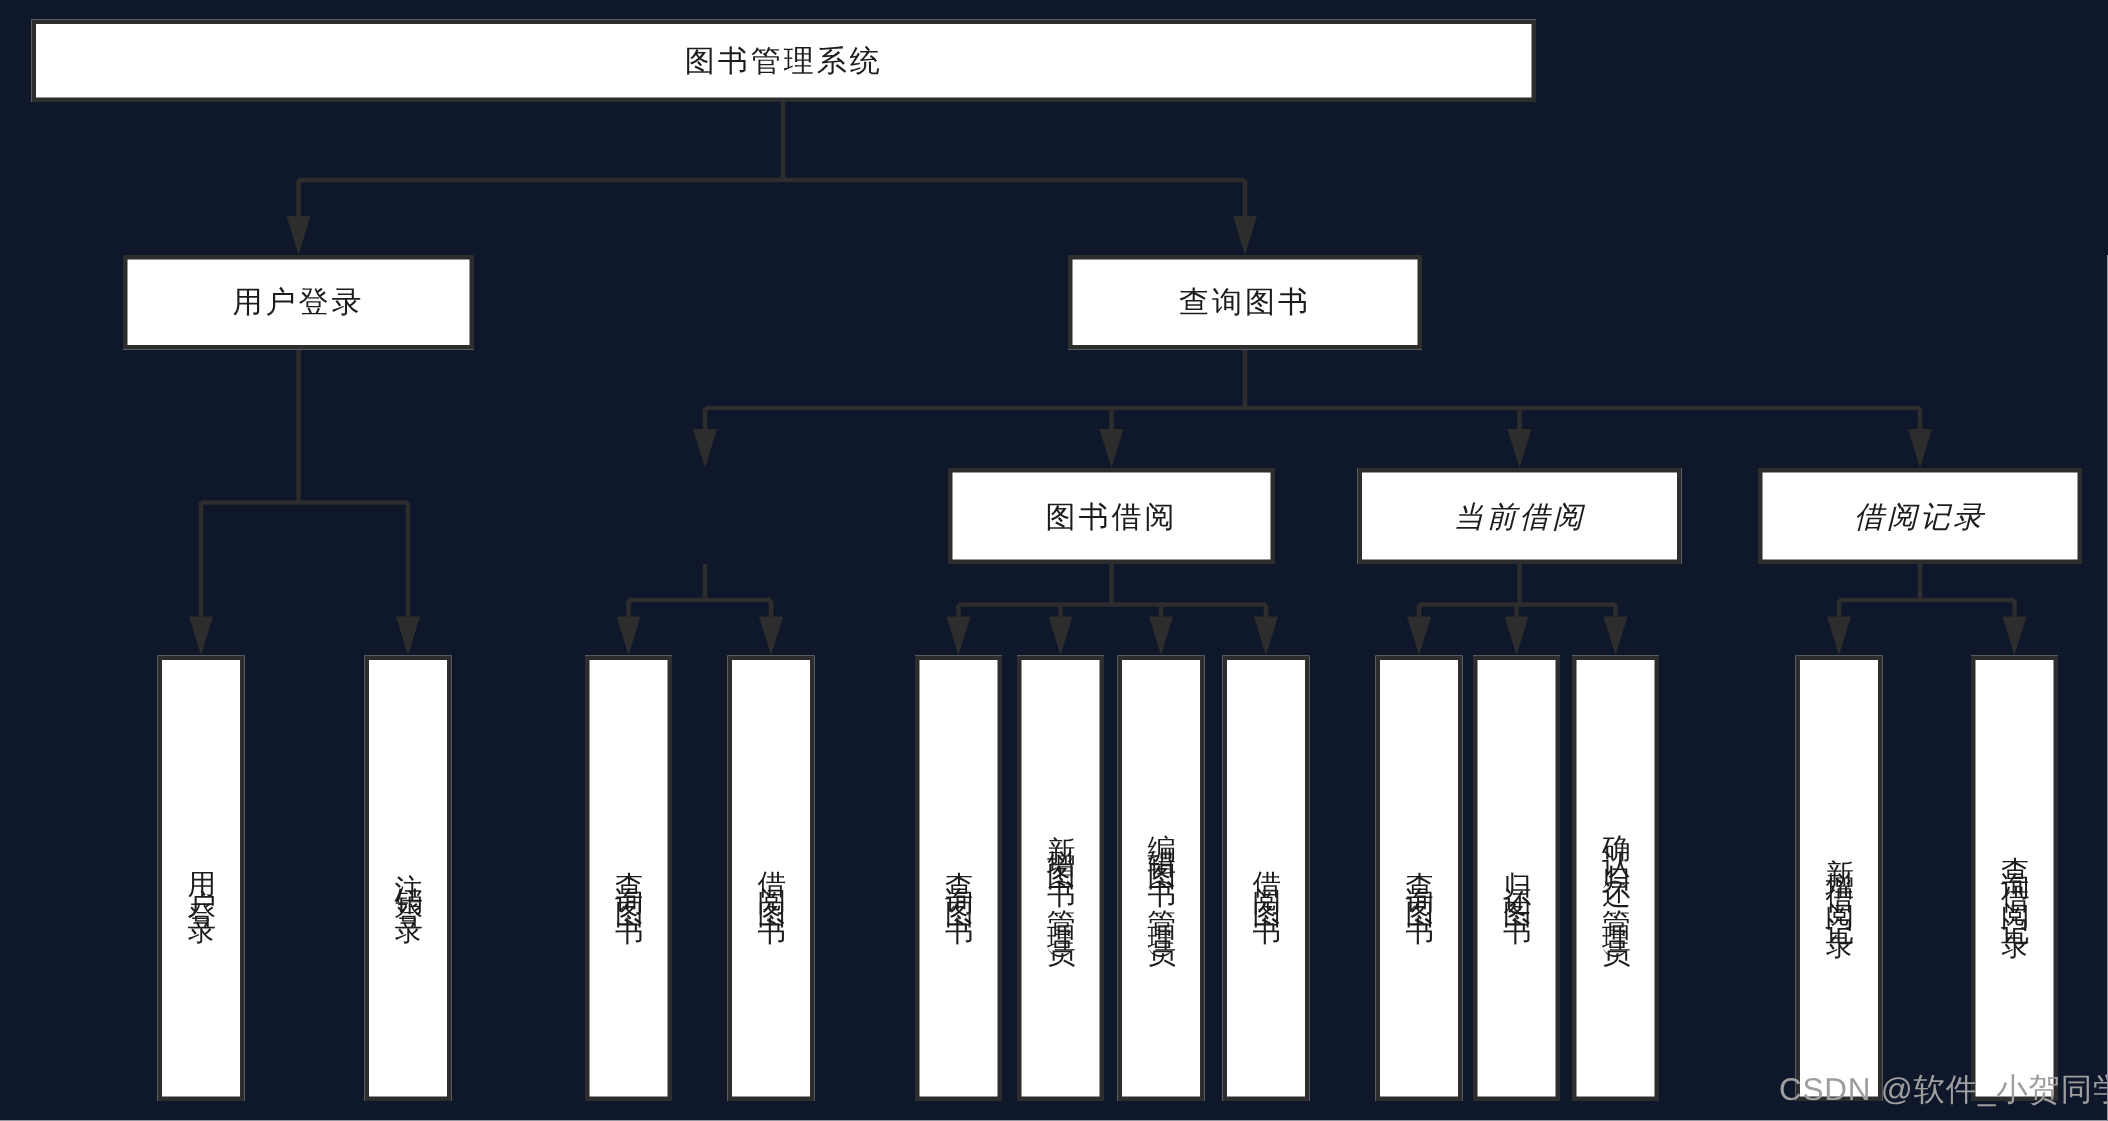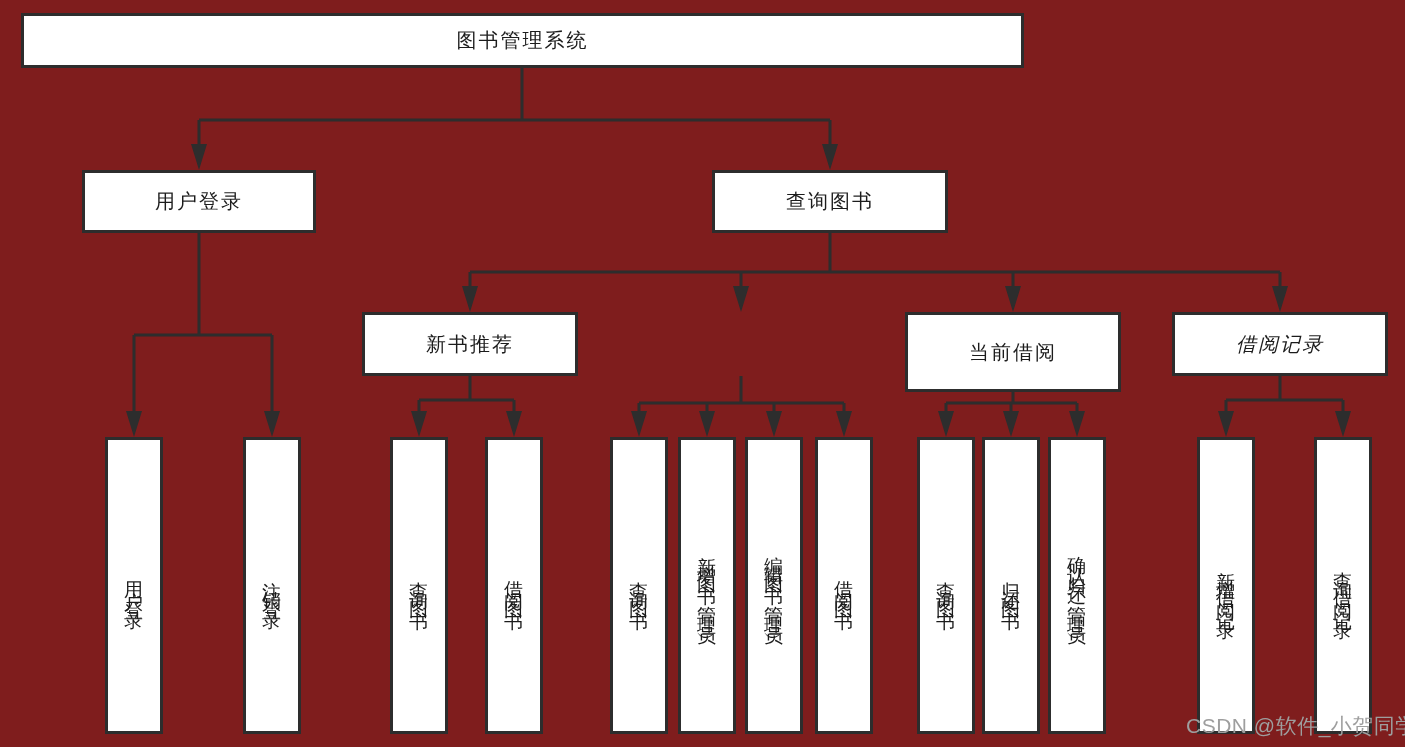--- a/index.html
+++ b/index.html
@@ -1,17 +1,17 @@
 <!DOCTYPE html>
 <html><head>
 <meta charset="utf-8">
 <style>
   html,body{margin:0;padding:0;background:#ffffff;}
   .canvas{
-    position:relative;width:1405px;height:747px;background:#7f1d1d;
+    position:relative;width:1405px;height:747px;background:#0f172a;
     font-family:"Liberation Sans","DejaVu Sans",sans-serif;overflow:hidden;
   }
   .connectors{position:absolute;left:0;top:0;z-index:1;}
   .box{
     position:absolute;box-sizing:border-box;border:3px solid #2d2d2d;
     background:#ffffff;display:flex;align-items:center;justify-content:center;
     color:#1c1c1c;z-index:2;
   }
   .hbox{font-size:20px;letter-spacing:2px;white-space:nowrap;}
   .vbox .vtext{
@@ -75,24 +75,24 @@
     <span>图书管理系统</span>
   </div>
 
   <div class="box hbox" style="left:82px;top:170px;width:234px;height:63px;">
     <span>用户登录</span>
   </div>
   <div class="box hbox" style="left:712px;top:170px;width:236px;height:63px;">
     <span>查询图书</span>
   </div>
 
-  <div class="box hbox" style="left:362px;top:312px;width:216px;height:64px;">
-    <span>新书推荐</span>
+  <div class="box hbox" style="left:632px;top:312px;width:218px;height:64px;">
+    <span>图书借阅</span>
   </div>
-  <div class="box hbox" style="left:905px;top:312px;width:216px;height:80px;">
+  <div class="box hbox" style="left:905px;top:312px;width:216px;height:64px;font-style:italic;">
     <span>当前借阅</span>
   </div>
   <div class="box hbox" style="left:1172px;top:312px;width:216px;height:64px;font-style:italic;">
     <span>借阅记录</span>
   </div>
 
   <div class="box vbox" style="left:105px;top:437px;width:58px;height:297px;">
     <span class="vtext">用户登录</span>
   </div>
   <div class="box vbox" style="left:243px;top:437px;width:58px;height:297px;">

